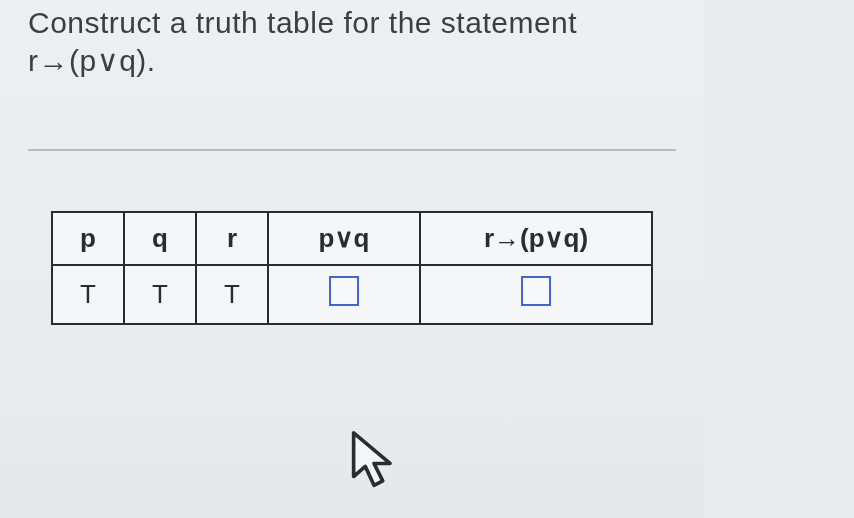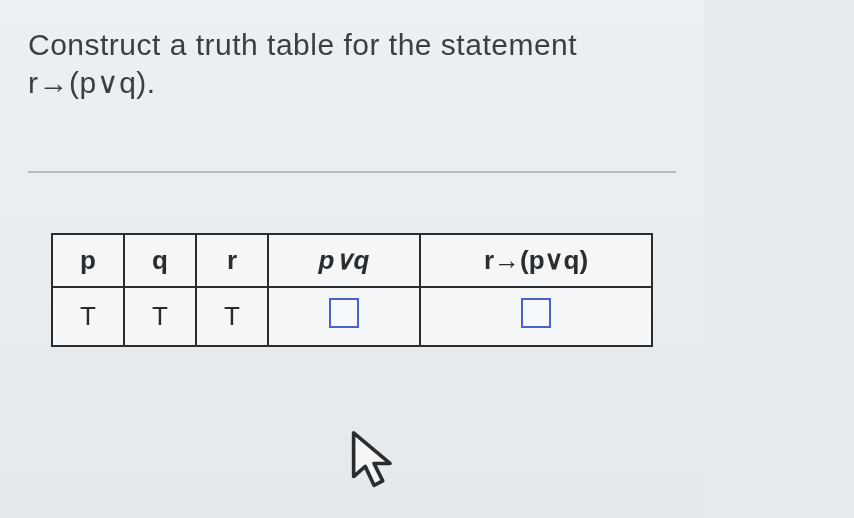--- a/index.html
+++ b/index.html
@@ -8,21 +8,21 @@
     width: 854px;
     height: 518px;
     background: #e8ebee;
     font-family: Arial, Helvetica, sans-serif;
     overflow: hidden;
   }
   .page {
     width: 704px;
     height: 518px;
     box-sizing: border-box;
-    padding: 26px 28px;
+    padding: 4px 28px;
     background: linear-gradient(180deg, #edf0f3 0%, #e6e9ec 100%);
   }
   .prompt {
     font-size: 30px;
     color: #3b3f43;
     letter-spacing: 0.5px;
     line-height: 1.25;
     font-weight: 400;
   }
   .rule {
@@ -50,21 +50,21 @@
     font-weight: 700;
     padding: 10px 0;
   }
   table.truth td {
     font-weight: 400;
     font-size: 26px;
   }
   .col-p   { width: 70px; }
   .col-q   { width: 70px; }
   .col-r   { width: 70px; }
-  .col-pvq { width: 150px; font-style: italic; }
+  .col-pvq { width: 150px; }
   .col-imp { width: 230px; }
 
   .answer-box {
     display: inline-block;
     width: 30px;
     height: 30px;
     border: 2px solid #4a63c9;
     background: #f7f8fb;
     box-sizing: border-box;
   }

